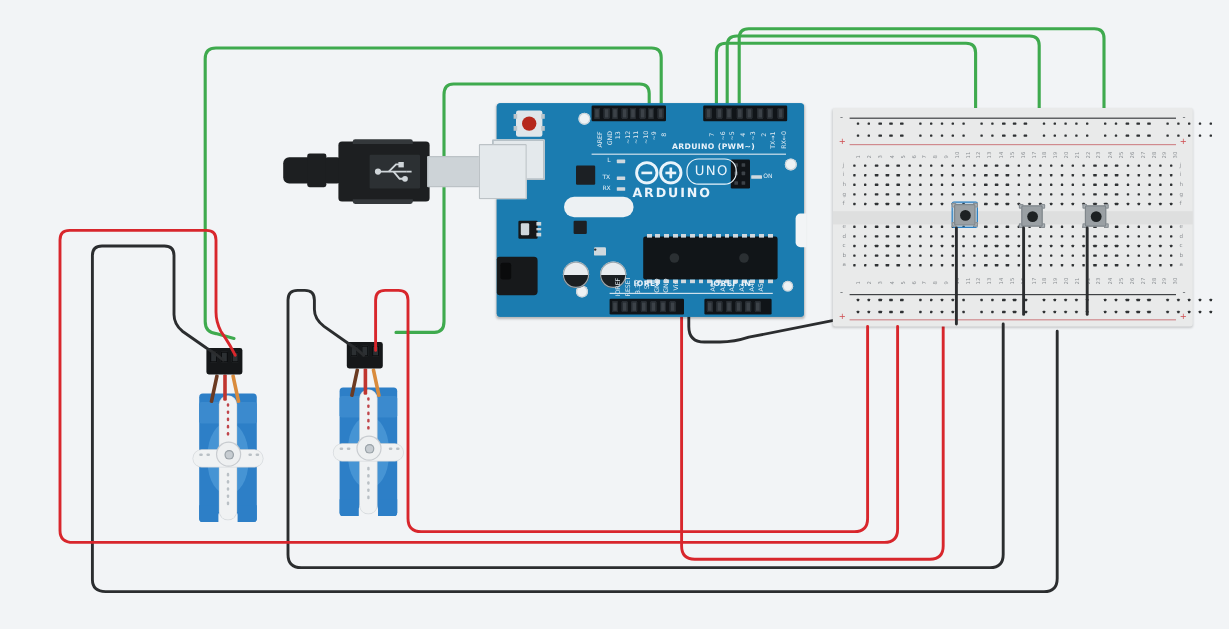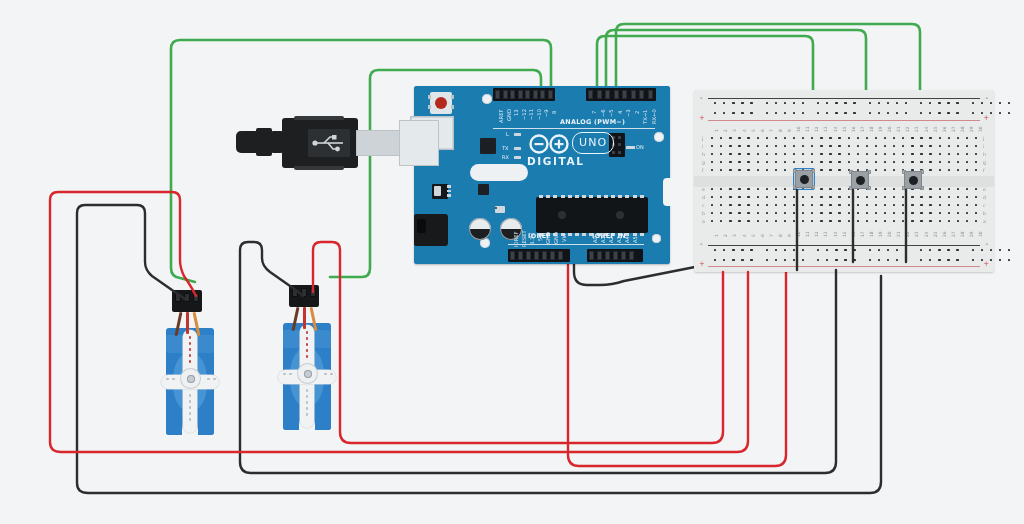--- a/index.html
+++ b/index.html
@@ -187,21 +187,21 @@
 
     <div class="ard-logo" style="left:114px;top:48px;">
       <svg width="44" height="20" viewBox="0 0 44 20">
         <circle cx="11" cy="10" r="8.5" fill="none" stroke="#e9f4fb" stroke-width="2.4"></circle>
         <circle cx="31" cy="10" r="8.5" fill="none" stroke="#e9f4fb" stroke-width="2.4"></circle>
         <rect x="6.5" y="9" width="9" height="2.2" fill="#e9f4fb"></rect>
         <rect x="26.5" y="9" width="9" height="2.2" fill="#e9f4fb"></rect>
         <rect x="29.9" y="5.6" width="2.2" height="9" fill="#e9f4fb"></rect>
       </svg>
     </div>
-    <div style="position:absolute;left:113px;top:69px;color:#eaf4fb;font-size:10.5px;font-weight:bold;letter-spacing:1.6px;font-family:'DejaVu Sans', sans-serif;">DIGITAL</div>
+    <div style="position:absolute;left:113px;top:69px;color:#eaf4fb;font-size:10.5px;font-weight:bold;letter-spacing:1.6px;font-family:'DejaVu Sans', sans-serif;">ARDUINO</div>
     <div style="position:absolute;left:158px;top:46px;width:40px;height:20px;border:1.6px solid #e9f4fb;border-radius:10px;"></div>
     <div style="position:absolute;left:165px;top:50px;color:#eaf4fb;font-size:11px;letter-spacing:1.1px;font-family:'DejaVu Sans', sans-serif;">UNO</div>
 
     <div class="hdr" style="left:79px;top:2px;width:62px;">
       <div class="pin" style="left:2px;"></div>
         <div class="pin" style="left:9.5px;"></div>
       <div class="pin" style="left:17px;"></div>
         <div class="pin" style="left:24.5px;"></div>
       <div class="pin" style="left:32px;"></div>
         <div class="pin" style="left:39.5px;"></div>
@@ -229,21 +229,21 @@
     </div>
     <div class="hdr-lbl" style="left:177px;top:28px;">7</div>
     <div class="hdr-lbl" style="left:185.5px;top:31px;">~6</div>
     <div class="hdr-lbl" style="left:194px;top:31px;">~5</div>
     <div class="hdr-lbl" style="left:202.5px;top:28px;">4</div>
     <div class="hdr-lbl" style="left:211px;top:31px;">~3</div>
     <div class="hdr-lbl" style="left:219.5px;top:28px;">2</div>
     <div class="hdr-lbl" style="left:228px;top:38px;">TX→1</div>
     <div class="hdr-lbl" style="left:236.5px;top:38px;">RX←0</div>
 
-    <div class="sec-lbl" style="left:146px;top:32px;">ANALOG (PWM~)</div>
+    <div class="sec-lbl" style="left:146px;top:32px;">ARDUINO (PWM~)</div>
     <div class="ard-line" style="left:79px;top:42px;width:162px;"></div>
 
     <div class="hdr" style="left:94px;top:163px;width:62px;">
       <div class="pin" style="left:2px;"></div>
         <div class="pin" style="left:10px;"></div>
       <div class="pin" style="left:18px;"></div>
         <div class="pin" style="left:26px;"></div>
       <div class="pin" style="left:34px;"></div>
         <div class="pin" style="left:42px;"></div>
       <div class="pin" style="left:50px;"></div>

